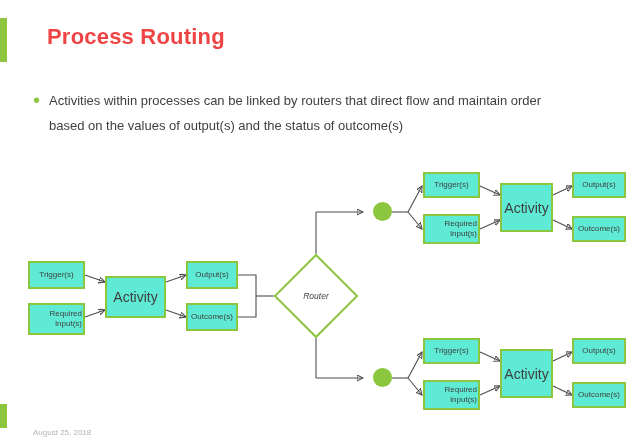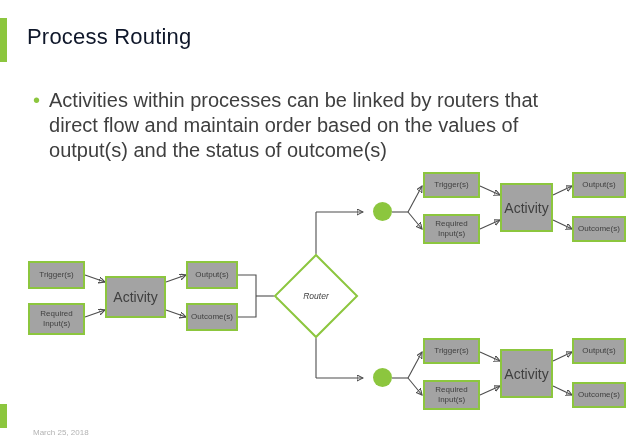--- a/index.html
+++ b/index.html
@@ -11,51 +11,51 @@
     overflow:hidden;
   }
   
   .accent-top{
     position:absolute;left:0;top:18px;width:7px;height:44px;background:#8cc63e;
   }
   .accent-bottom{
     position:absolute;left:0;top:404px;width:7px;height:24px;background:#8cc63e;
   }
   .slide-title{
-    position:absolute;left:27px;top:24px;
-    font-size:22px;color:#0f172a;font-weight:400;
+    position:absolute;left:47px;top:24px;
+    font-size:22px;color:#ef4444;font-weight:700;
     letter-spacing:0.2px;
   }
   .bullet-block{
     position:absolute;left:33px;top:88px;width:560px;
     display:flex;align-items:flex-start;
   }
   .bullet-dot{
     color:#8cc63e;font-size:20px;line-height:20px;margin-right:9px;margin-top:2px;
   }
   .bullet-text{
-    font-size:20px;color:#3f3f3f;line-height:25px;width:525px;
+    font-size:13px;color:#3f3f3f;line-height:25px;width:525px;
   }
   
   .footer-date{
     position:absolute;left:33px;top:428px;font-size:8px;color:#b3b3b3;
   }
   .footer-page{
     position:absolute;right:20px;top:439px;font-size:14px;color:#b3b3b3;
   }
 
   
   #diagram{position:absolute;left:0;top:150px;width:638px;height:265px;}
   .node{
     position:absolute;
     border:2px solid #8cc63e;
-    background:#a3a3a3;
+    background:#5eead4;
     box-sizing:border-box;
     display:flex;align-items:center;justify-content:center;
-    text-align:center;
+    text-align:right;
     color:#3f3f3f;
     font-size:8px;
     line-height:10px;
     padding:1px;
   }
   .node.activity{font-size:14px;}
   .diamond{
     position:absolute;
     width:60px;height:60px;
     border:2px solid #8cc63e;
@@ -153,14 +153,14 @@
   <div class="node" style="left:572px;top:22px;width:54px;height:26px;">Output(s)</div>
   <div class="node" style="left:572px;top:66px;width:54px;height:26px;">Outcome(s)</div>
 
   <div class="node" style="left:423px;top:188px;width:57px;height:26px;">Trigger(s)</div>
   <div class="node" style="left:423px;top:230px;width:57px;height:30px;">Required Input(s)</div>
   <div class="node activity" style="left:500px;top:199px;width:53px;height:49px;">Activity</div>
   <div class="node" style="left:572px;top:188px;width:54px;height:26px;">Output(s)</div>
   <div class="node" style="left:572px;top:232px;width:54px;height:26px;">Outcome(s)</div>
 </div>
 
-<div class="footer-date">March 25, 2018</div>
+<div class="footer-date">August 25, 2018</div>
 <div class="footer-page">45</div>
 
 </body></html>

